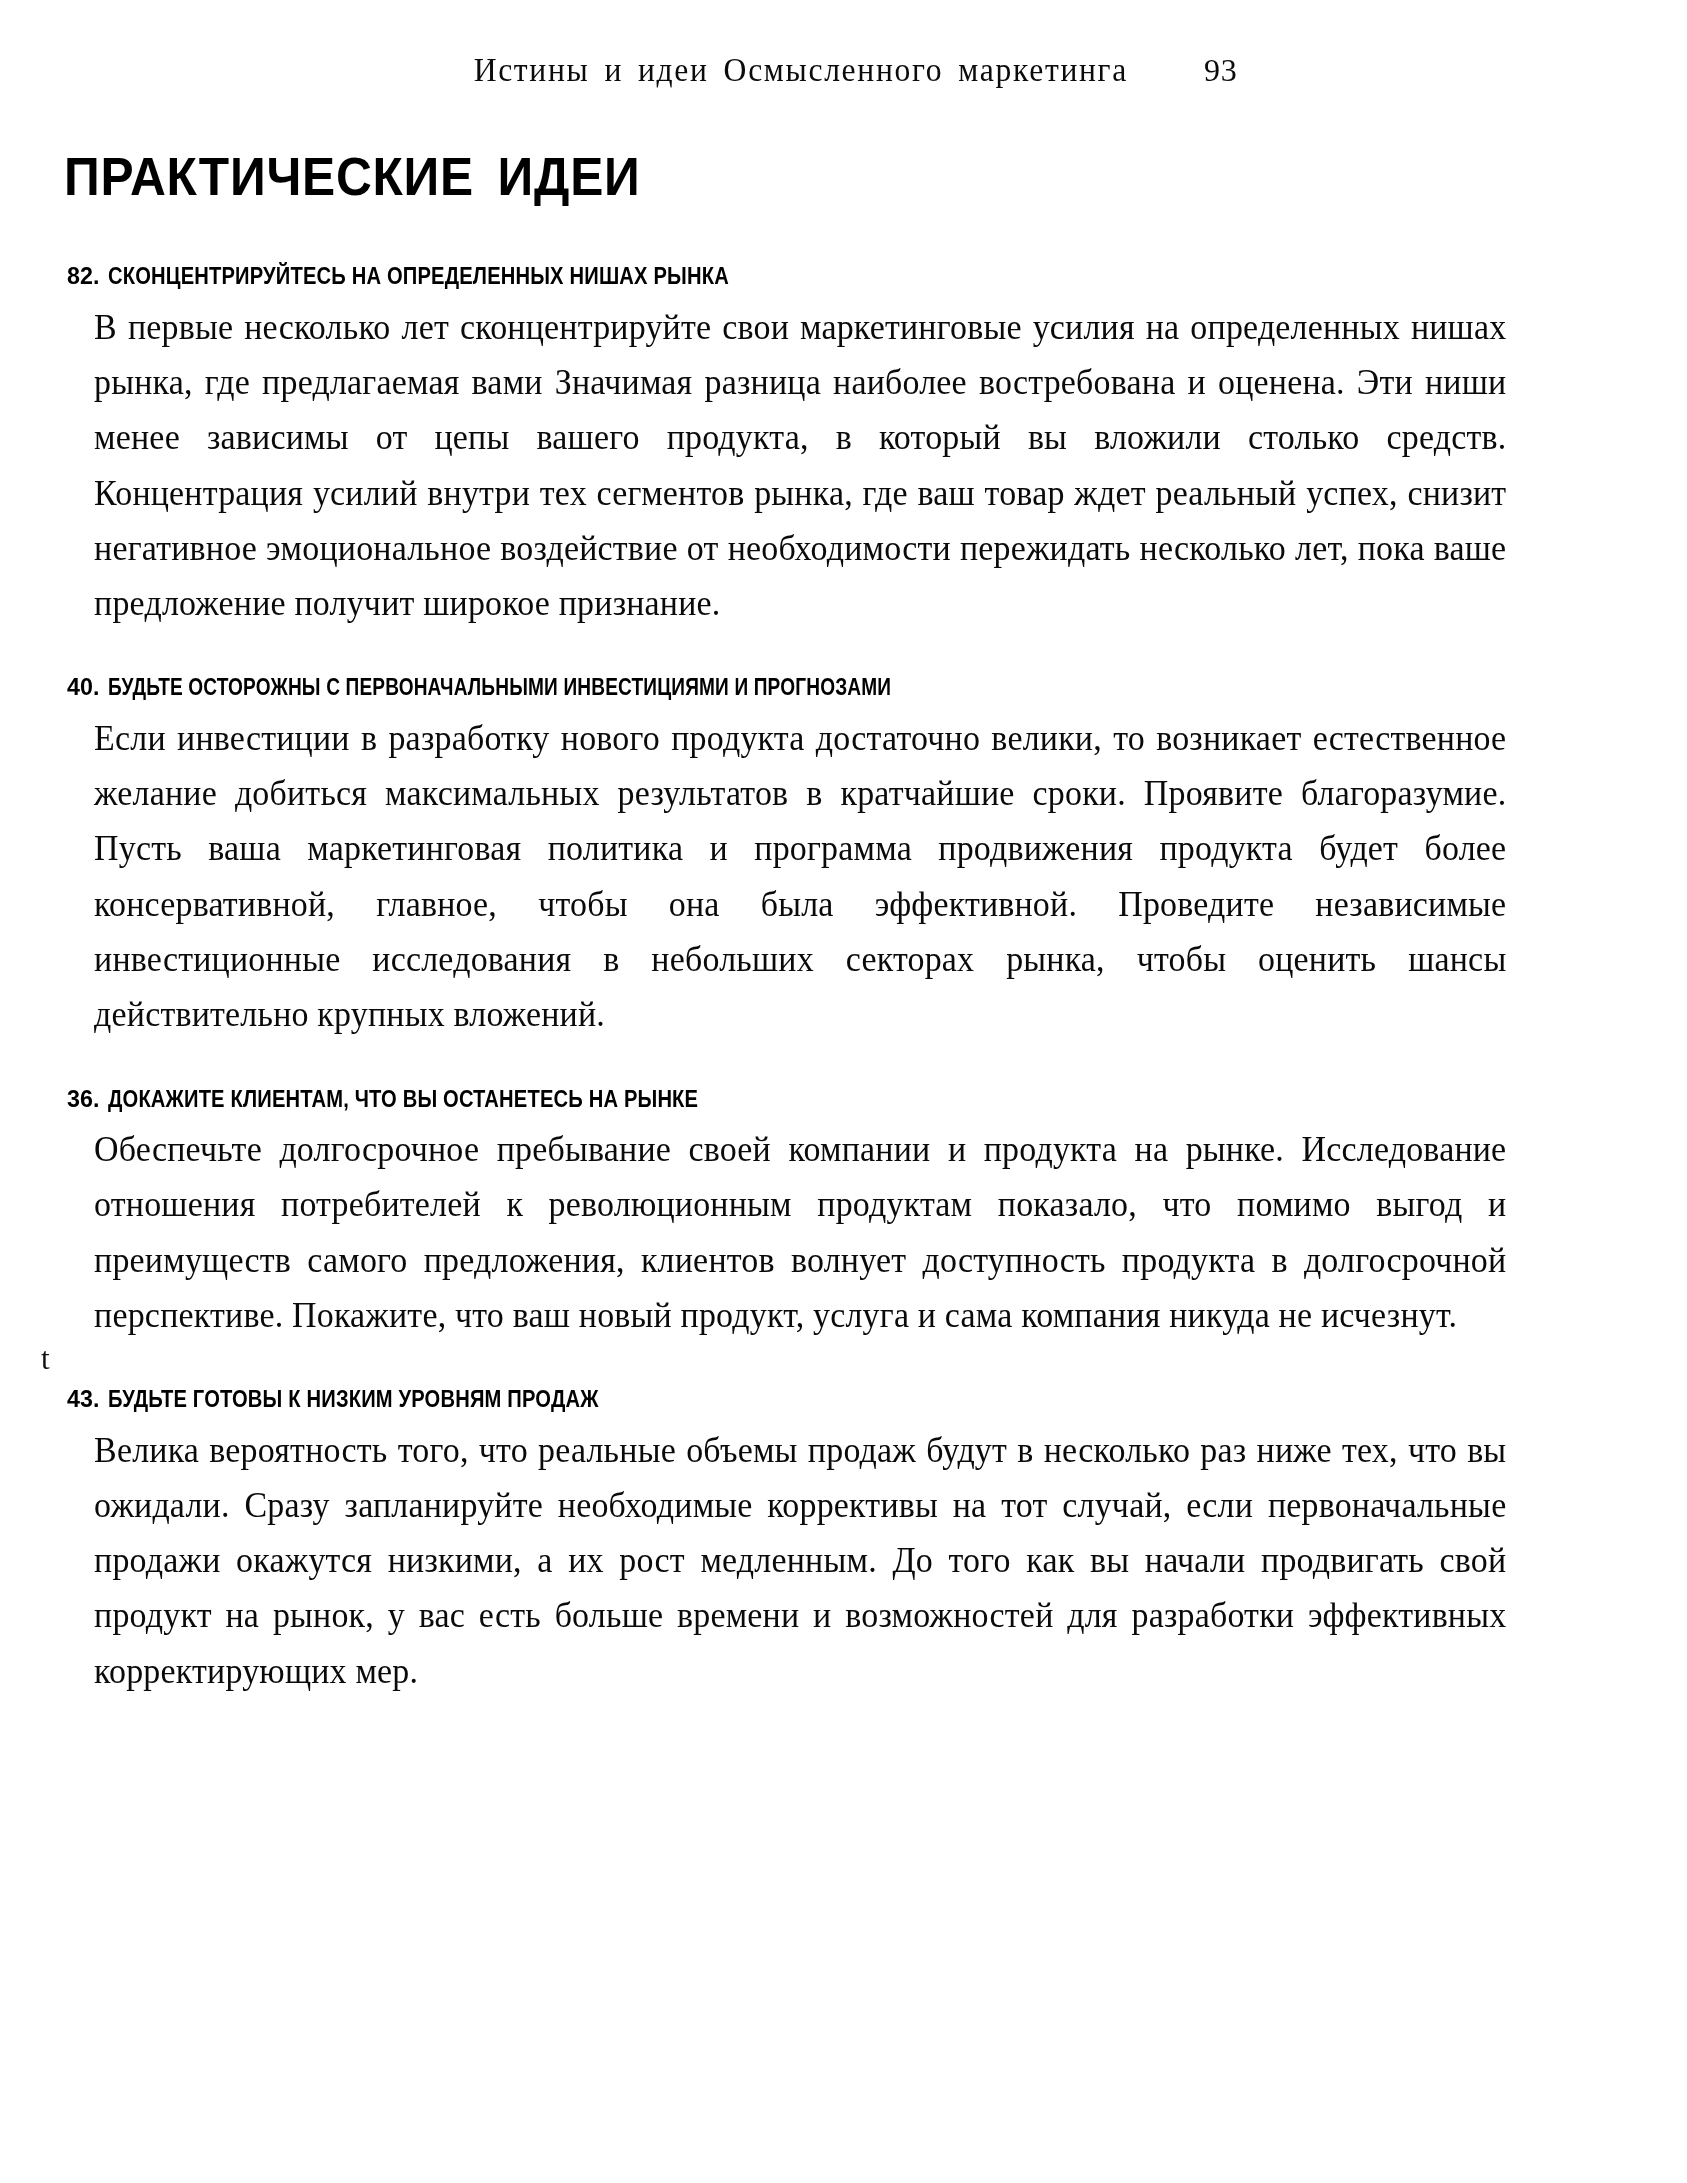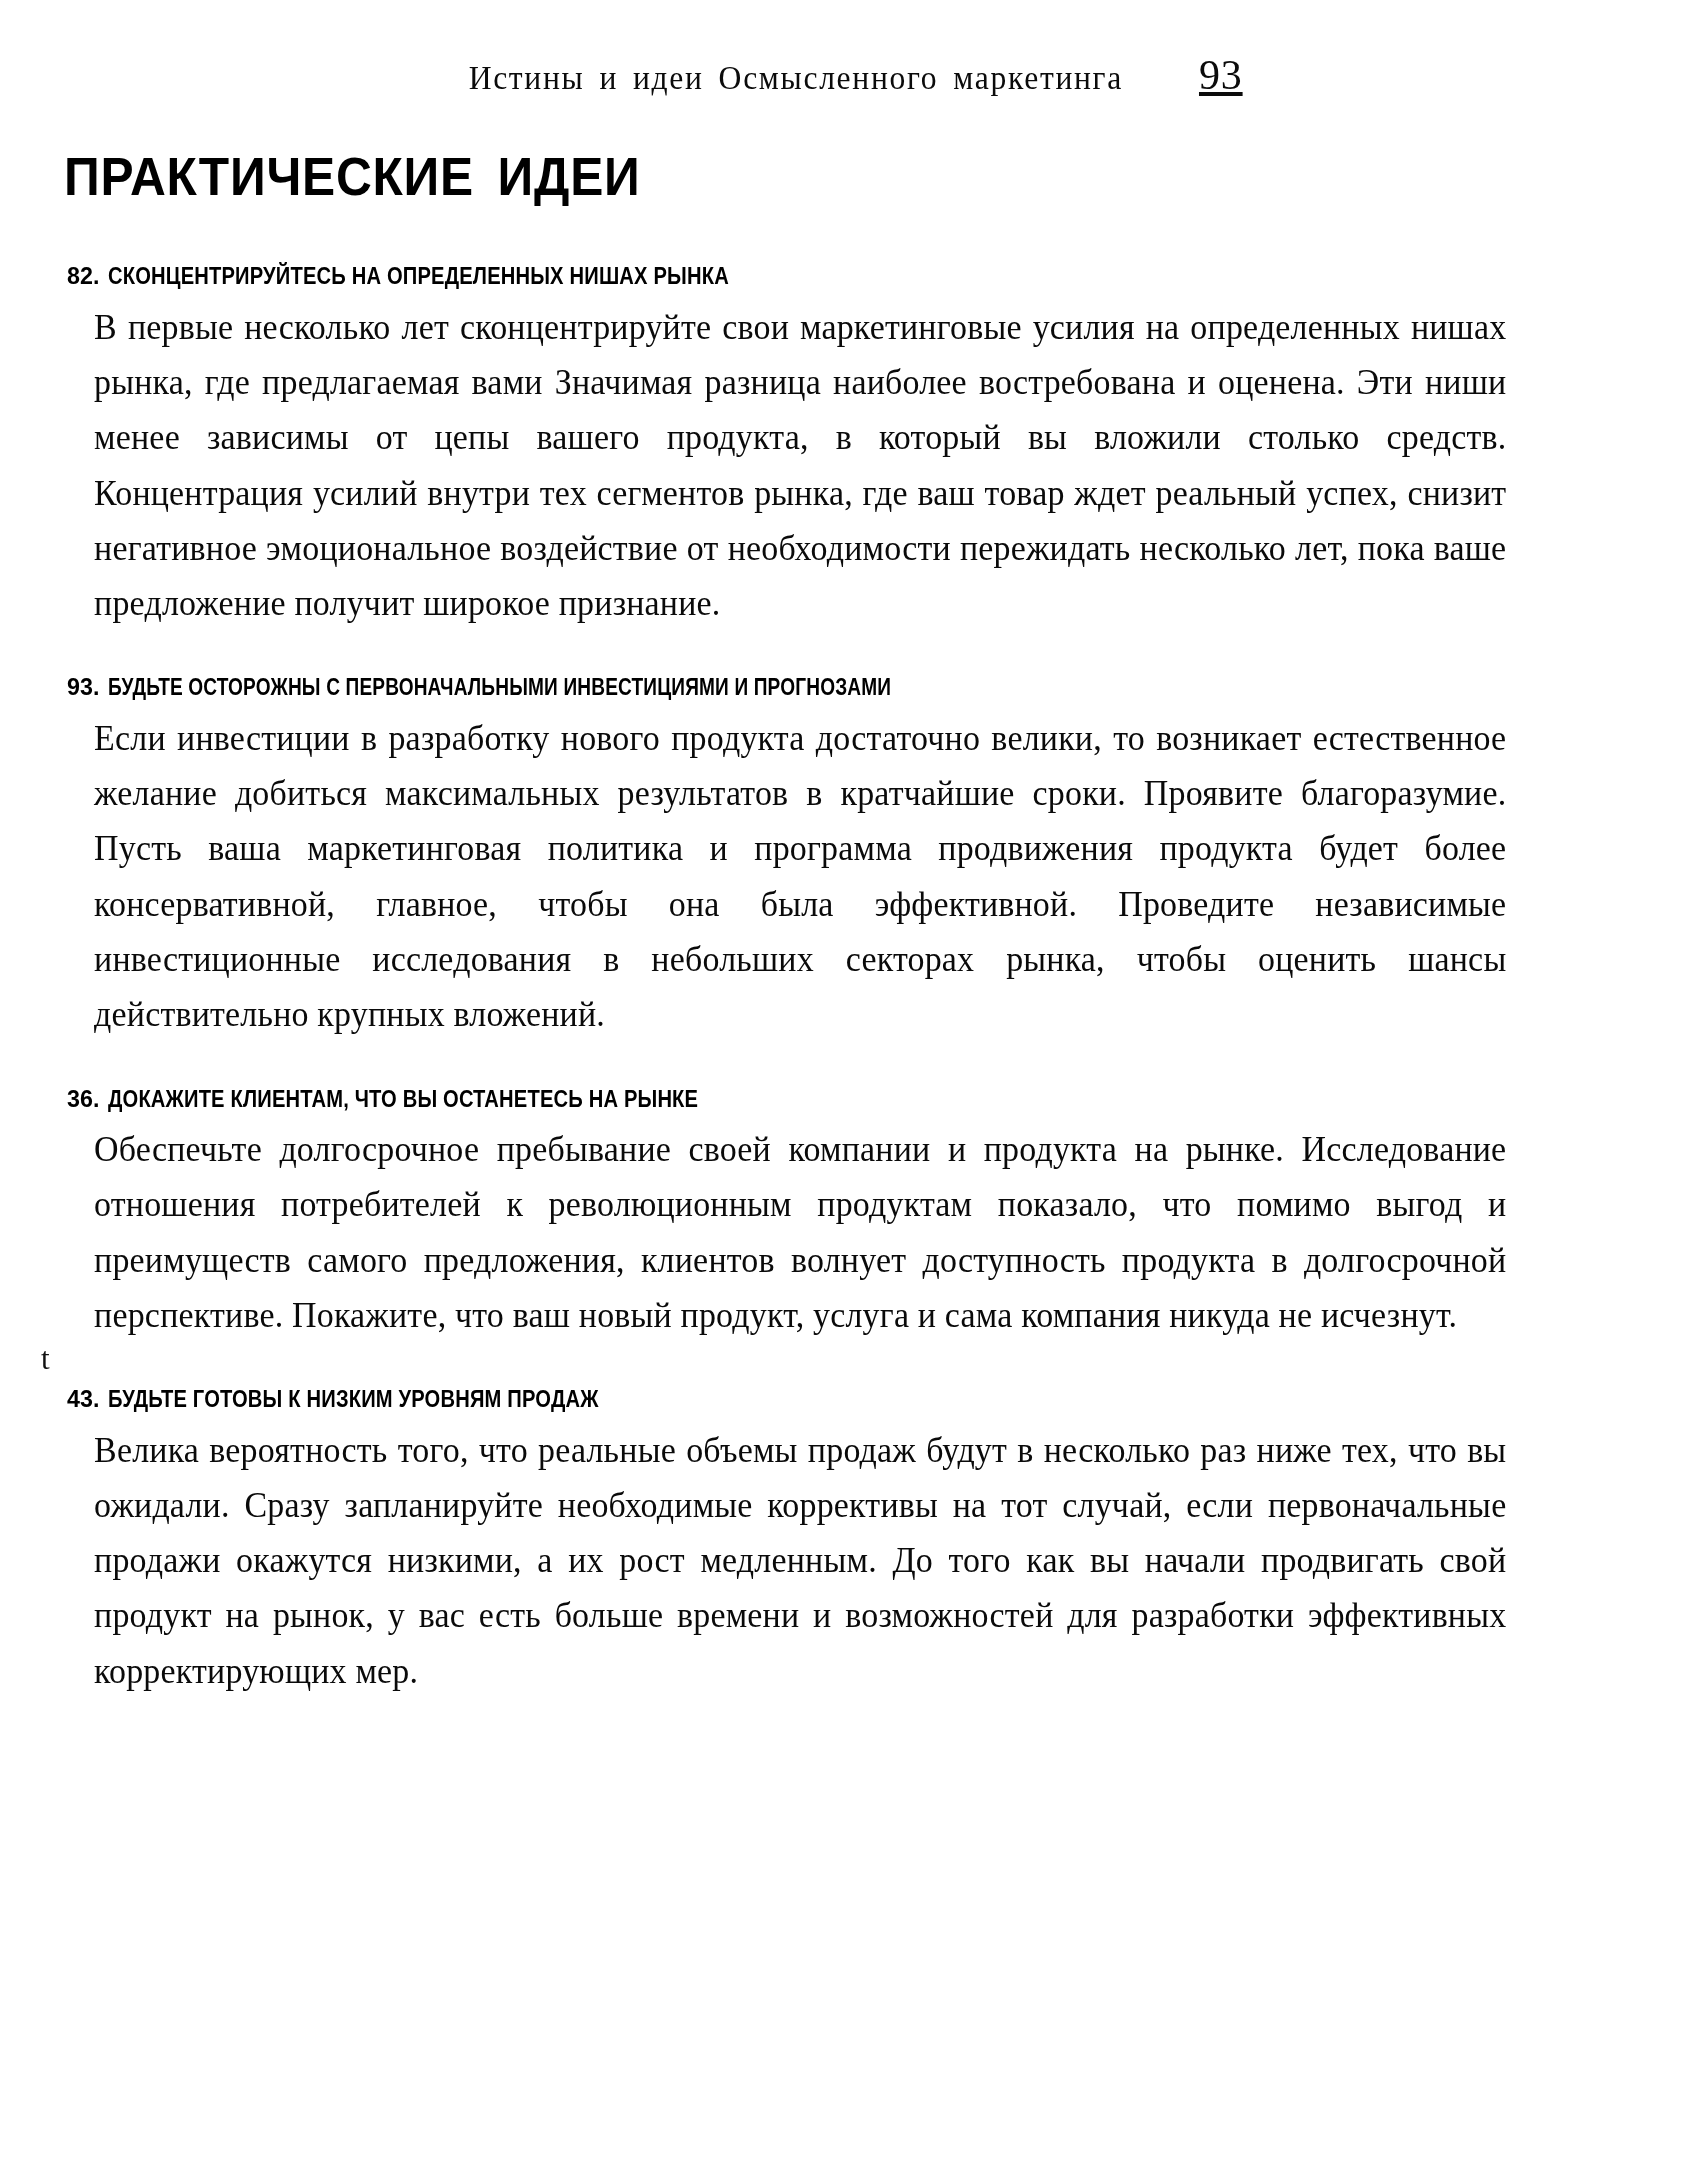--- a/index.html
+++ b/index.html
@@ -36,23 +36,22 @@
     white-space: nowrap;
   }
   .running-head .rh-title {
     letter-spacing: 1.8px;
     word-spacing: 5.8px;
     transform: scaleX(0.93);
     transform-origin: center;
   }
   .running-head .rh-page {
     margin-left: 51px;
-    font-size: 42px;
+    font-size: 32px;
     letter-spacing: 0.8px;
-    text-decoration: underline;
   }
 
   
   .content {
     position: absolute;
     left: 64px;
     top: 148px;
     width: 1487px;
   }
 
@@ -150,21 +149,21 @@
     <section class="section">
       <h2 class="section-heading">
         <span class="sec-num">82.</span>
         <span class="sec-label">СКОНЦЕНТРИРУЙТЕСЬ НА ОПРЕДЕЛЕННЫХ НИШАХ РЫНКА</span>
       </h2>
       <p class="section-body">В первые несколько лет сконцентрируйте свои маркетинговые усилия на определенных нишах рынка, где предлагаемая вами Значимая разница наиболее востребована и оценена. Эти ниши менее зависимы от цепы вашего продукта, в который вы вложили столько средств. Концентрация усилий внутри тех сегментов рынка, где ваш товар ждет реальный успех, снизит негативное эмоциональное воздействие от необходимости пережидать несколько лет, пока ваше предложение получит широкое признание.</p>
     </section>
 
     <section class="section">
       <h2 class="section-heading squeeze-hard">
-        <span class="sec-num">93.</span>
+        <span class="sec-num">40.</span>
         <span class="sec-label">БУДЬТЕ ОСТОРОЖНЫ С ПЕРВОНАЧАЛЬНЫМИ ИНВЕСТИЦИЯМИ И ПРОГНОЗАМИ</span>
       </h2>
       <p class="section-body">Если инвестиции в разработку нового продукта достаточно велики, то возникает естественное желание добиться максимальных результатов в кратчайшие сроки. Проявите благоразумие. Пусть ваша маркетинговая политика и программа продвижения продукта будет более консервативной, главное, чтобы она была эффективной. Проведите независимые инвестиционные исследования в небольших секторах рынка, чтобы оценить шансы действительно крупных вложений.</p>
     </section>
 
     <section class="section">
       <h2 class="section-heading">
         <span class="sec-num">36.</span>
         <span class="sec-label">ДОКАЖИТЕ КЛИЕНТАМ, ЧТО ВЫ ОСТАНЕТЕСЬ НА РЫНКЕ</span>
       </h2>

